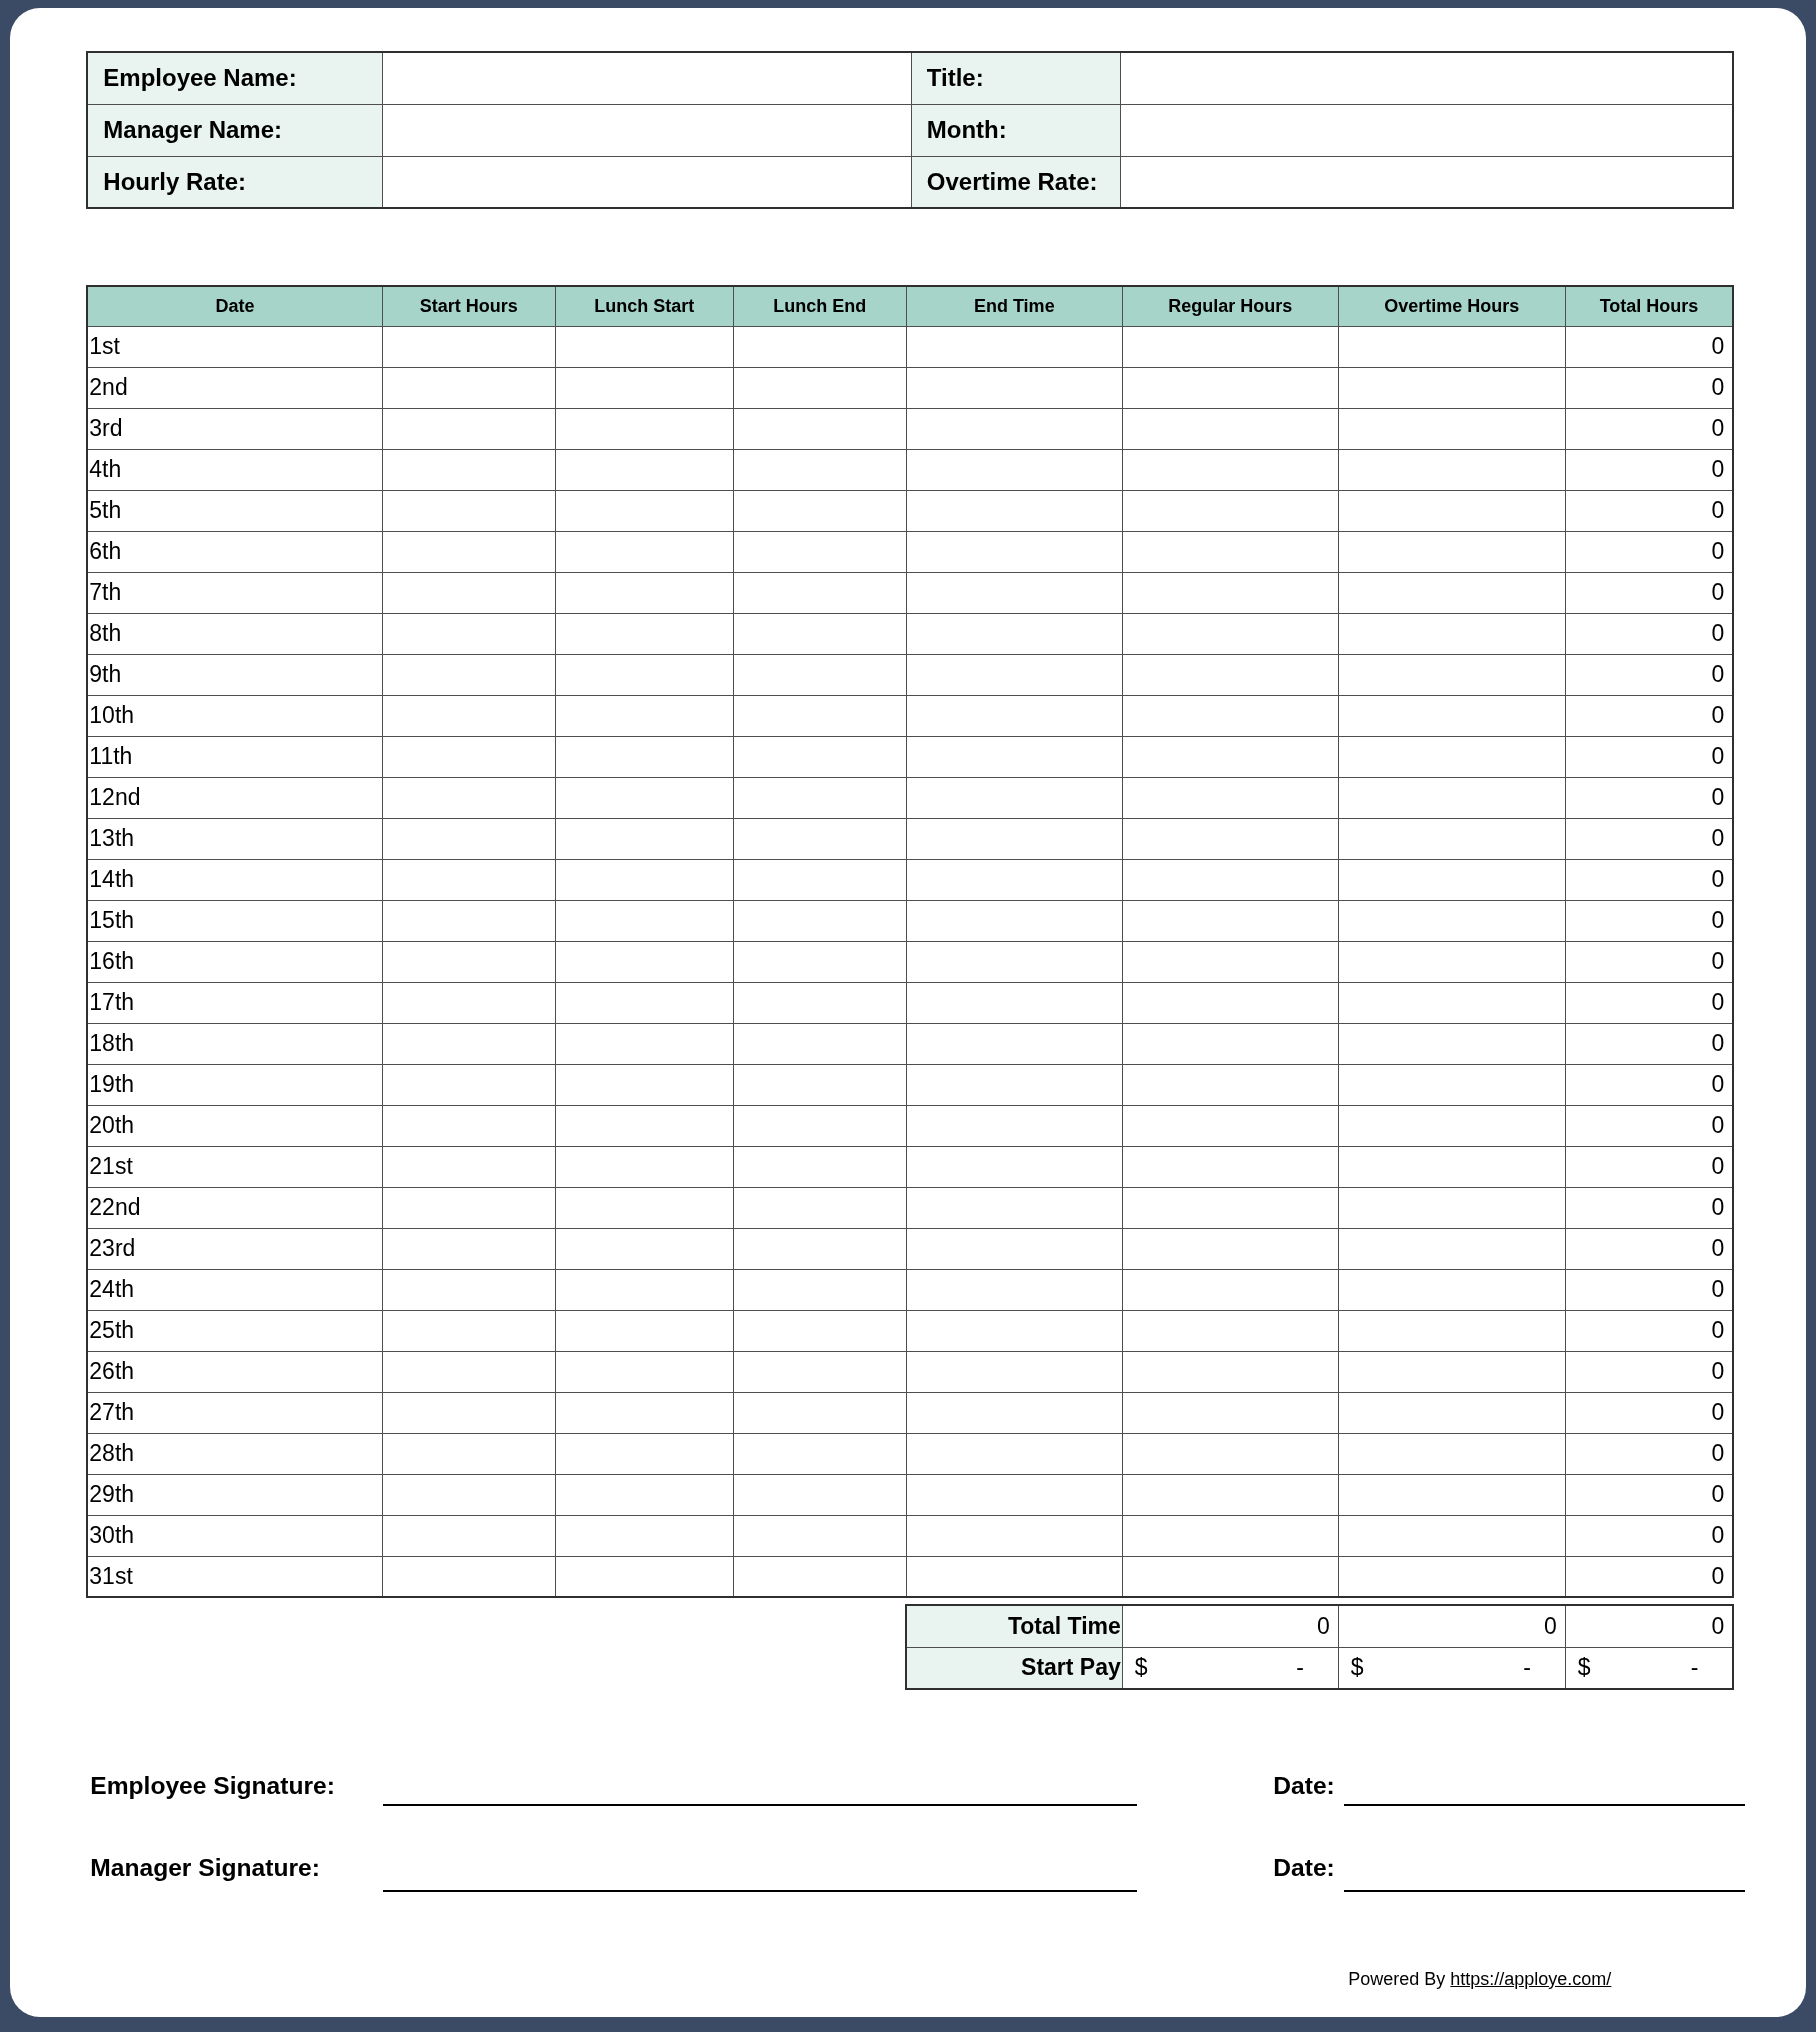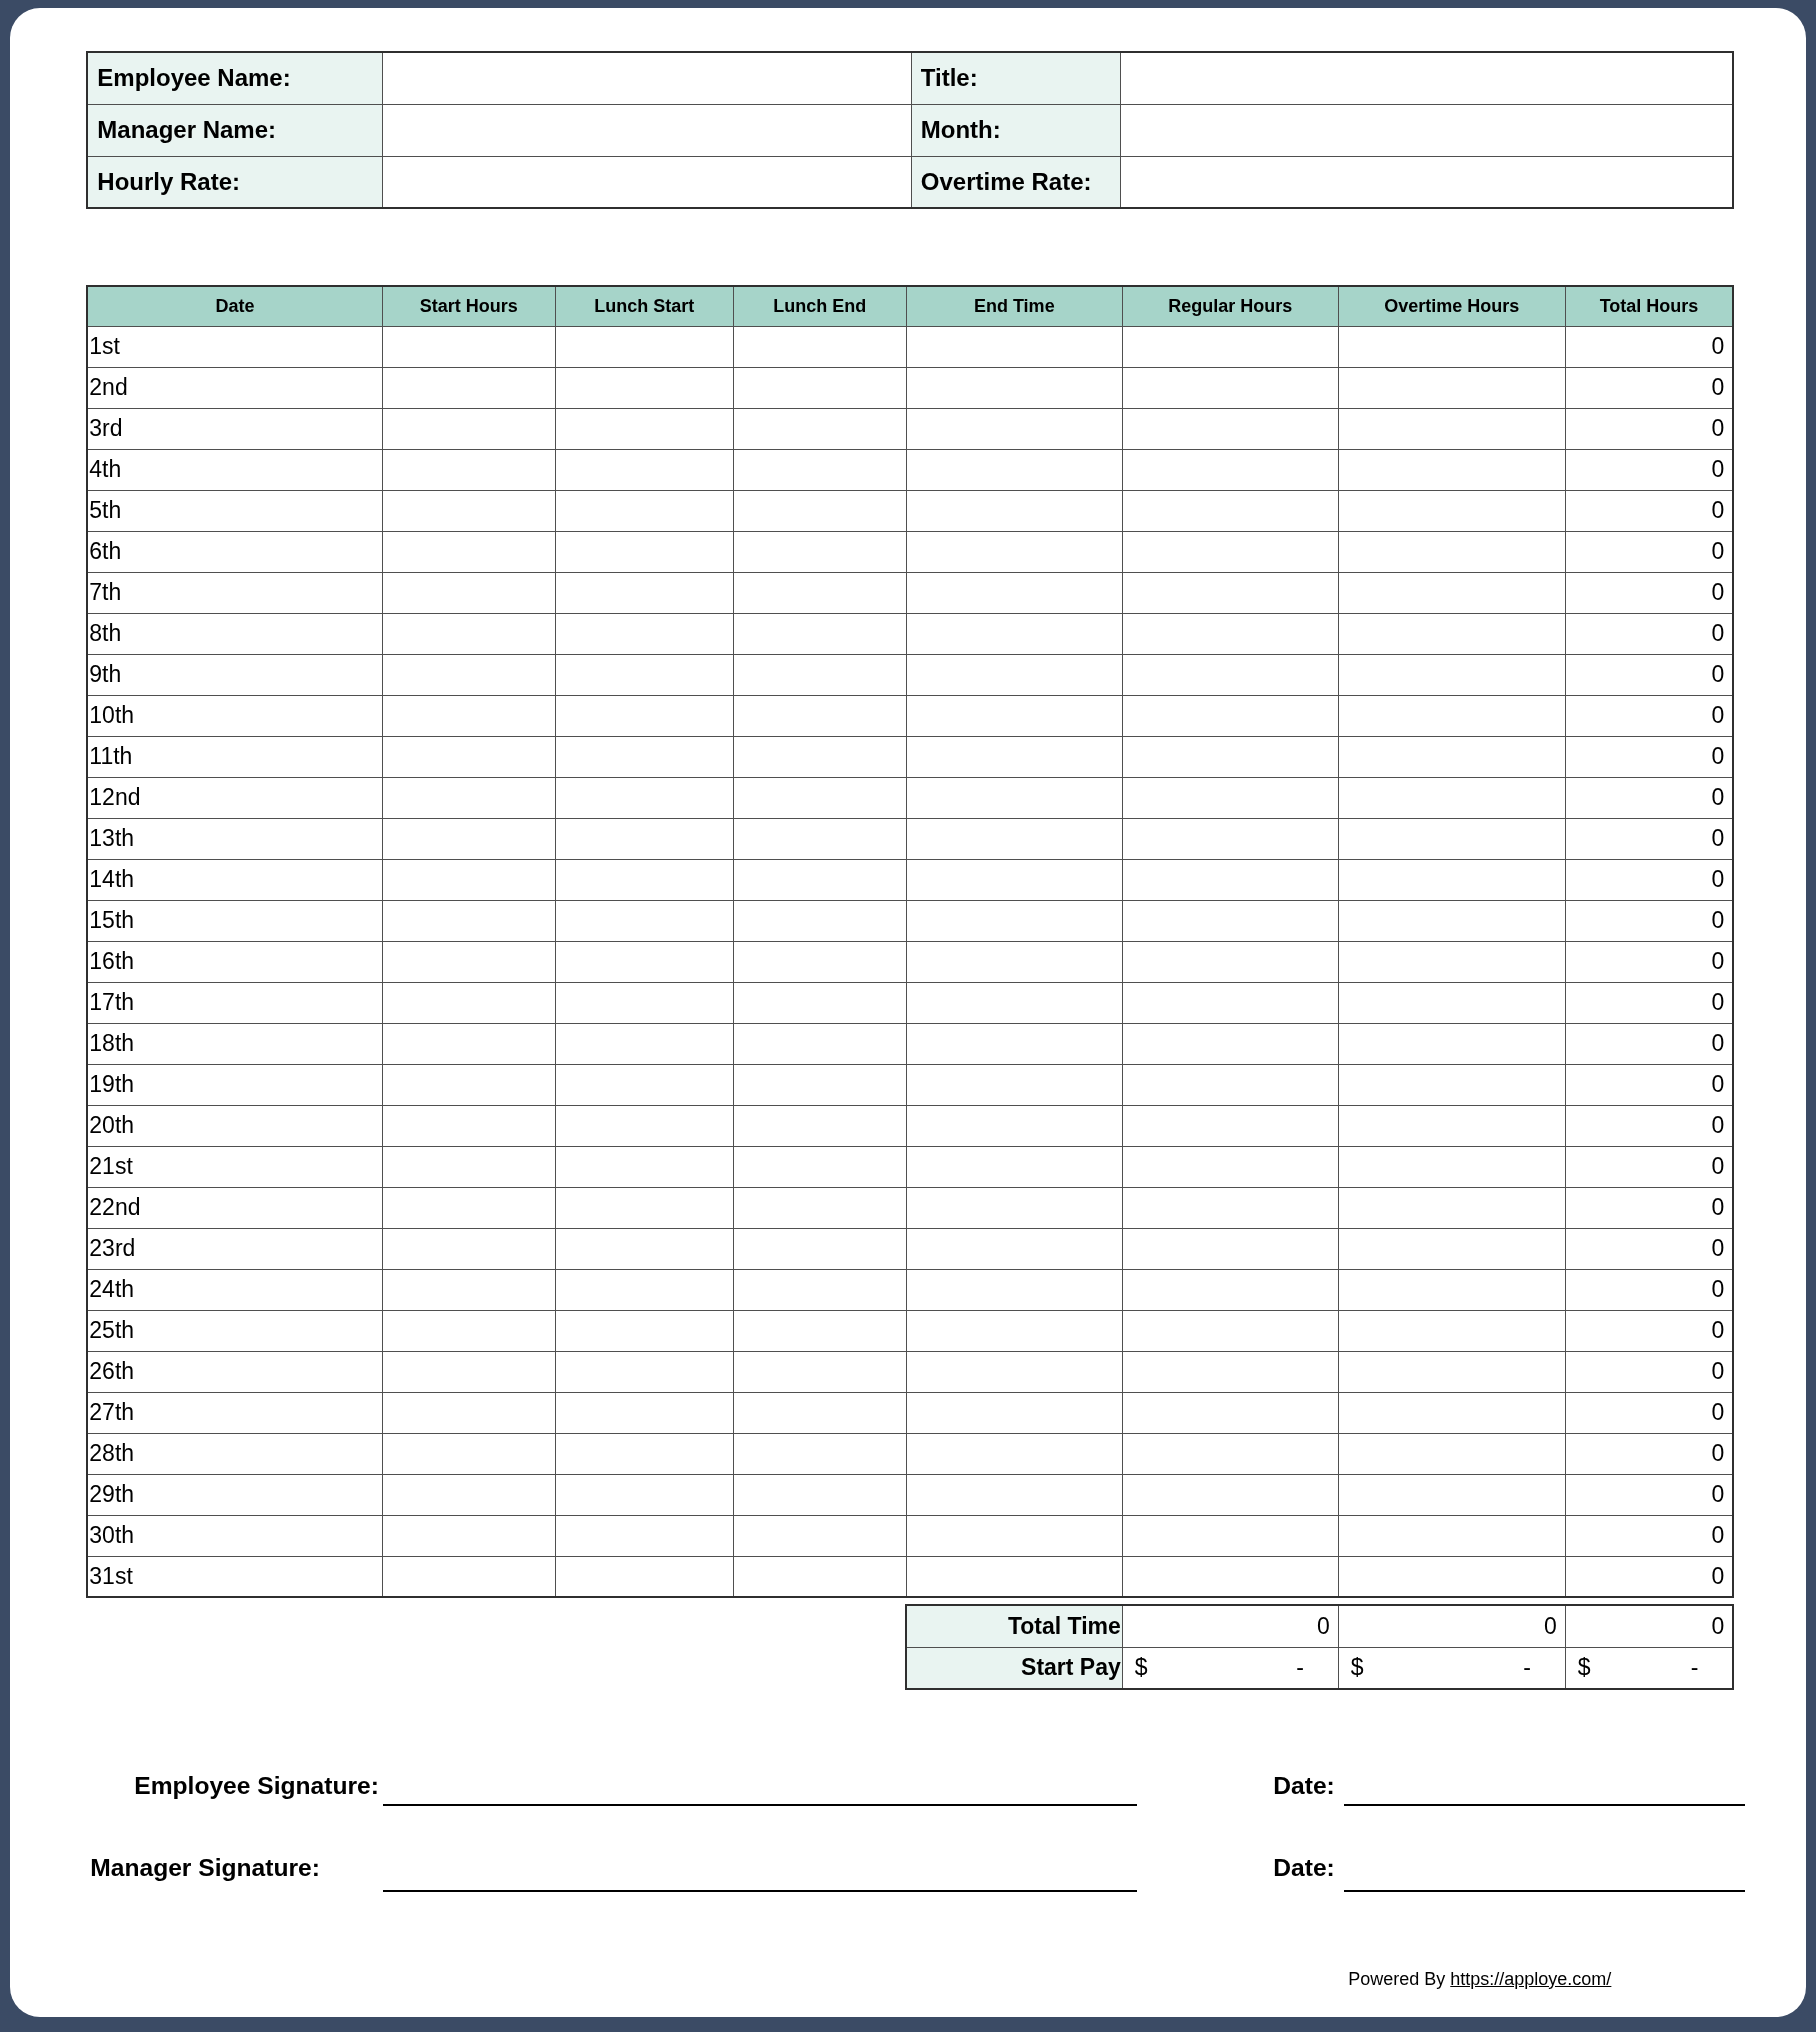--- a/index.html
+++ b/index.html
@@ -11,21 +11,21 @@
   }
   .page{
     position:absolute;left:10.3px;top:8px;width:1796px;height:2009px;
     background:#ffffff;border-radius:30px;overflow:hidden;
   }
   table{border-collapse:collapse;table-layout:fixed;}
   td,th{box-sizing:border-box;overflow:hidden;white-space:nowrap;}
 
   
   .info-table{position:absolute;left:76px;top:43px;border:2.4px solid #2f2f2f;}
-  .info-table td{border:1.6px solid #4f4f4f;height:52px;font-size:24px;padding:0 9px;background:#fff;}
+  .info-table td{border:1.6px solid #4f4f4f;height:52px;font-size:24px;padding:0 15px;background:#fff;}
   .info-table td.lbl{background:#e9f4f1;font-weight:bold;}
 
   
   .main-table{position:absolute;left:76px;top:277px;border:2.4px solid #2f2f2f;}
   .main-table th{
     border:1.6px solid #4f4f4f;height:40px;background:#a6d4c9;
     font-size:18px;font-weight:bold;text-align:center;padding:0 3.2px;
   }
   .main-table td{border:1.6px solid #4f4f4f;height:41px;font-size:23px;background:#fff;}
   .main-table td.c-date{text-align:left;}
@@ -453,21 +453,21 @@
       <td class="c-pay">
         <div class="pay-wrap">
           <span>$</span>
           <span>-</span>
         </div>
       </td>
     </tr>
   </tbody>
     </table>
 
-  <div class="sig-label" style="left:80px;top:1764px;margin-left:44px;">Employee Signature:</div>
+  <div class="sig-label" style="left:80px;top:1764px;">Employee Signature:</div>
   <div class="sig-line" style="left:373px;top:1796px;width:754px;"></div>
   <div class="sig-label" style="left:1263px;top:1764px;">Date:</div>
   <div class="sig-line" style="left:1334px;top:1796px;width:401px;"></div>
 
   <div class="sig-label" style="left:80px;top:1846px;">Manager Signature:</div>
   <div class="sig-line" style="left:373px;top:1882px;width:754px;"></div>
   <div class="sig-label" style="left:1263px;top:1846px;">Date:</div>
   <div class="sig-line" style="left:1334px;top:1882px;width:401px;"></div>
 
   <div class="footer">

